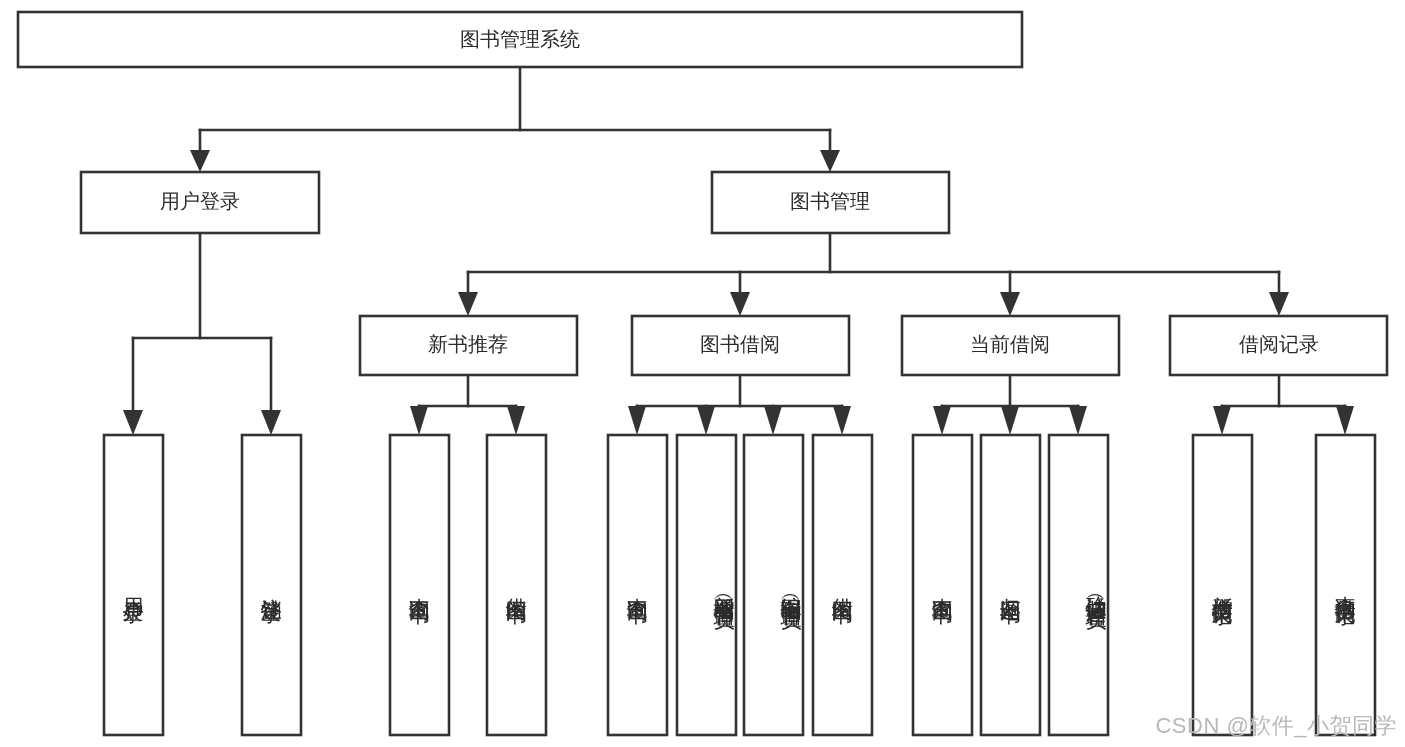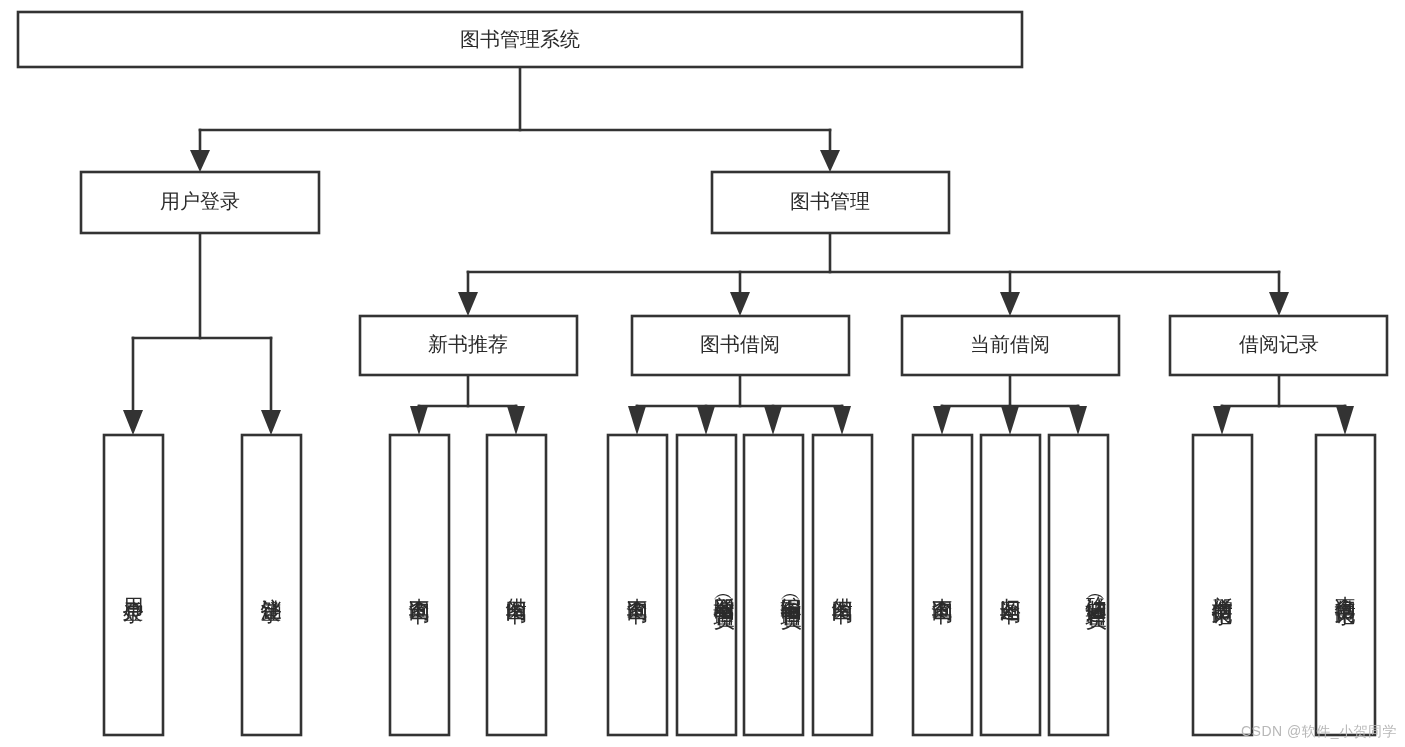--- a/index.html
+++ b/index.html
@@ -64,21 +64,21 @@
     letter-spacing: 2px;
     color: #2b2b2b;
     white-space: nowrap;
     pointer-events: none;
   }
   .watermark {
     position: absolute;
     right: 8px;
     bottom: 6px;
     font-family: "Liberation Sans", "DejaVu Sans", sans-serif;
-    font-size: 14px;
+    font-size: 22px;
     color: #b8b8b8;
     letter-spacing: 0.5px;
     user-select: none;
   }
 </style>
 </head>
 <body>
 
 <div id="diagram-root">
 

